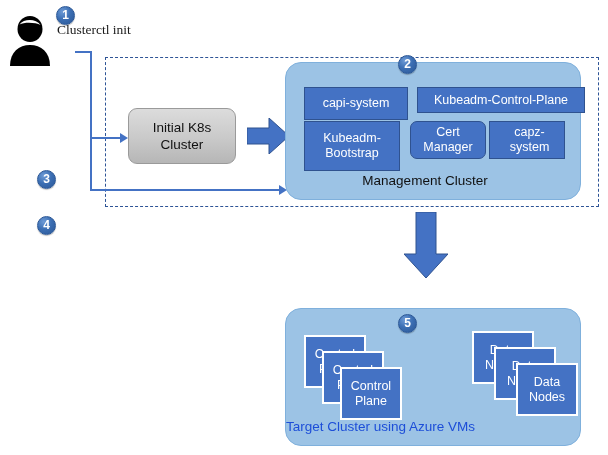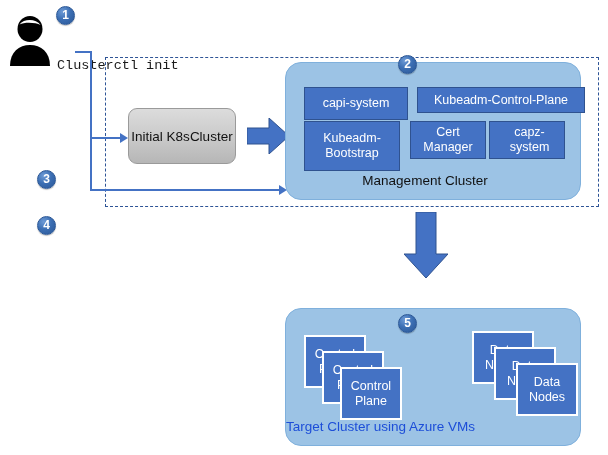--- a/index.html
+++ b/index.html
@@ -55,22 +55,21 @@
     font-weight: 600;
     font-family: "Liberation Sans", sans-serif;
     box-shadow: 0 1px 1px rgba(0,0,0,0.25);
   }
 
   
   .step-label {
     color: #1a1a1a;
     font-size: 13.5px;
     white-space: nowrap;
-    font-family: Liberation Mono, monospace;
-    margin-top: 36px;
+    font-family: Liberation Serif, serif;
   }
 
   
   .conn {
     background: #4472C4;
   }
   .conn-v { width: 1.6px; }
   .conn-h { height: 1.6px; }
   .arrowhead-right {
     width: 0;
@@ -84,21 +83,21 @@
   .grey-box {
     left: 128px;
     top: 108px;
     width: 108px;
     height: 56px;
     border-radius: 9px;
     background: linear-gradient(180deg, #DCDCDC 0%, #C9C9C9 55%, #B6B6B6 100%);
     border: 1.2px solid #9A9A9A;
     box-sizing: border-box;
     display: flex;
-    flex-direction: row;
+    flex-direction: column;
     align-items: center;
     justify-content: center;
     color: #111111;
     font-size: 13.5px;
     line-height: 17px;
     text-align: center;
   }
 
   
   .fat-arrow-right {
@@ -242,21 +241,21 @@
 
     <div class="chip" style="left:131px; top:24px; width:168px; height:26px;">
       <span>Kubeadm-Control-Plane</span>
     </div>
 
     <div class="chip" style="left:18px; top:58px; width:96px; height:50px; flex-direction:column;">
       <span>Kubeadm-</span>
       <span>Bootstrap</span>
     </div>
 
-    <div class="chip" style="left:124px; top:58px; width:76px; height:38px; flex-direction:column;">
+    <div class="chip" style="left:124px; top:58px; width:76px; height:38px; flex-direction:column;border-radius:7px;">
       <span>Cert</span>
       <span>Manager</span>
     </div>
 
     <div class="chip" style="left:203px; top:58px; width:76px; height:38px;padding-left:8px;">
       <span>capz-system</span>
     </div>
 
     <div class="mgmt-caption">Management  Cluster</div>
   </div>

